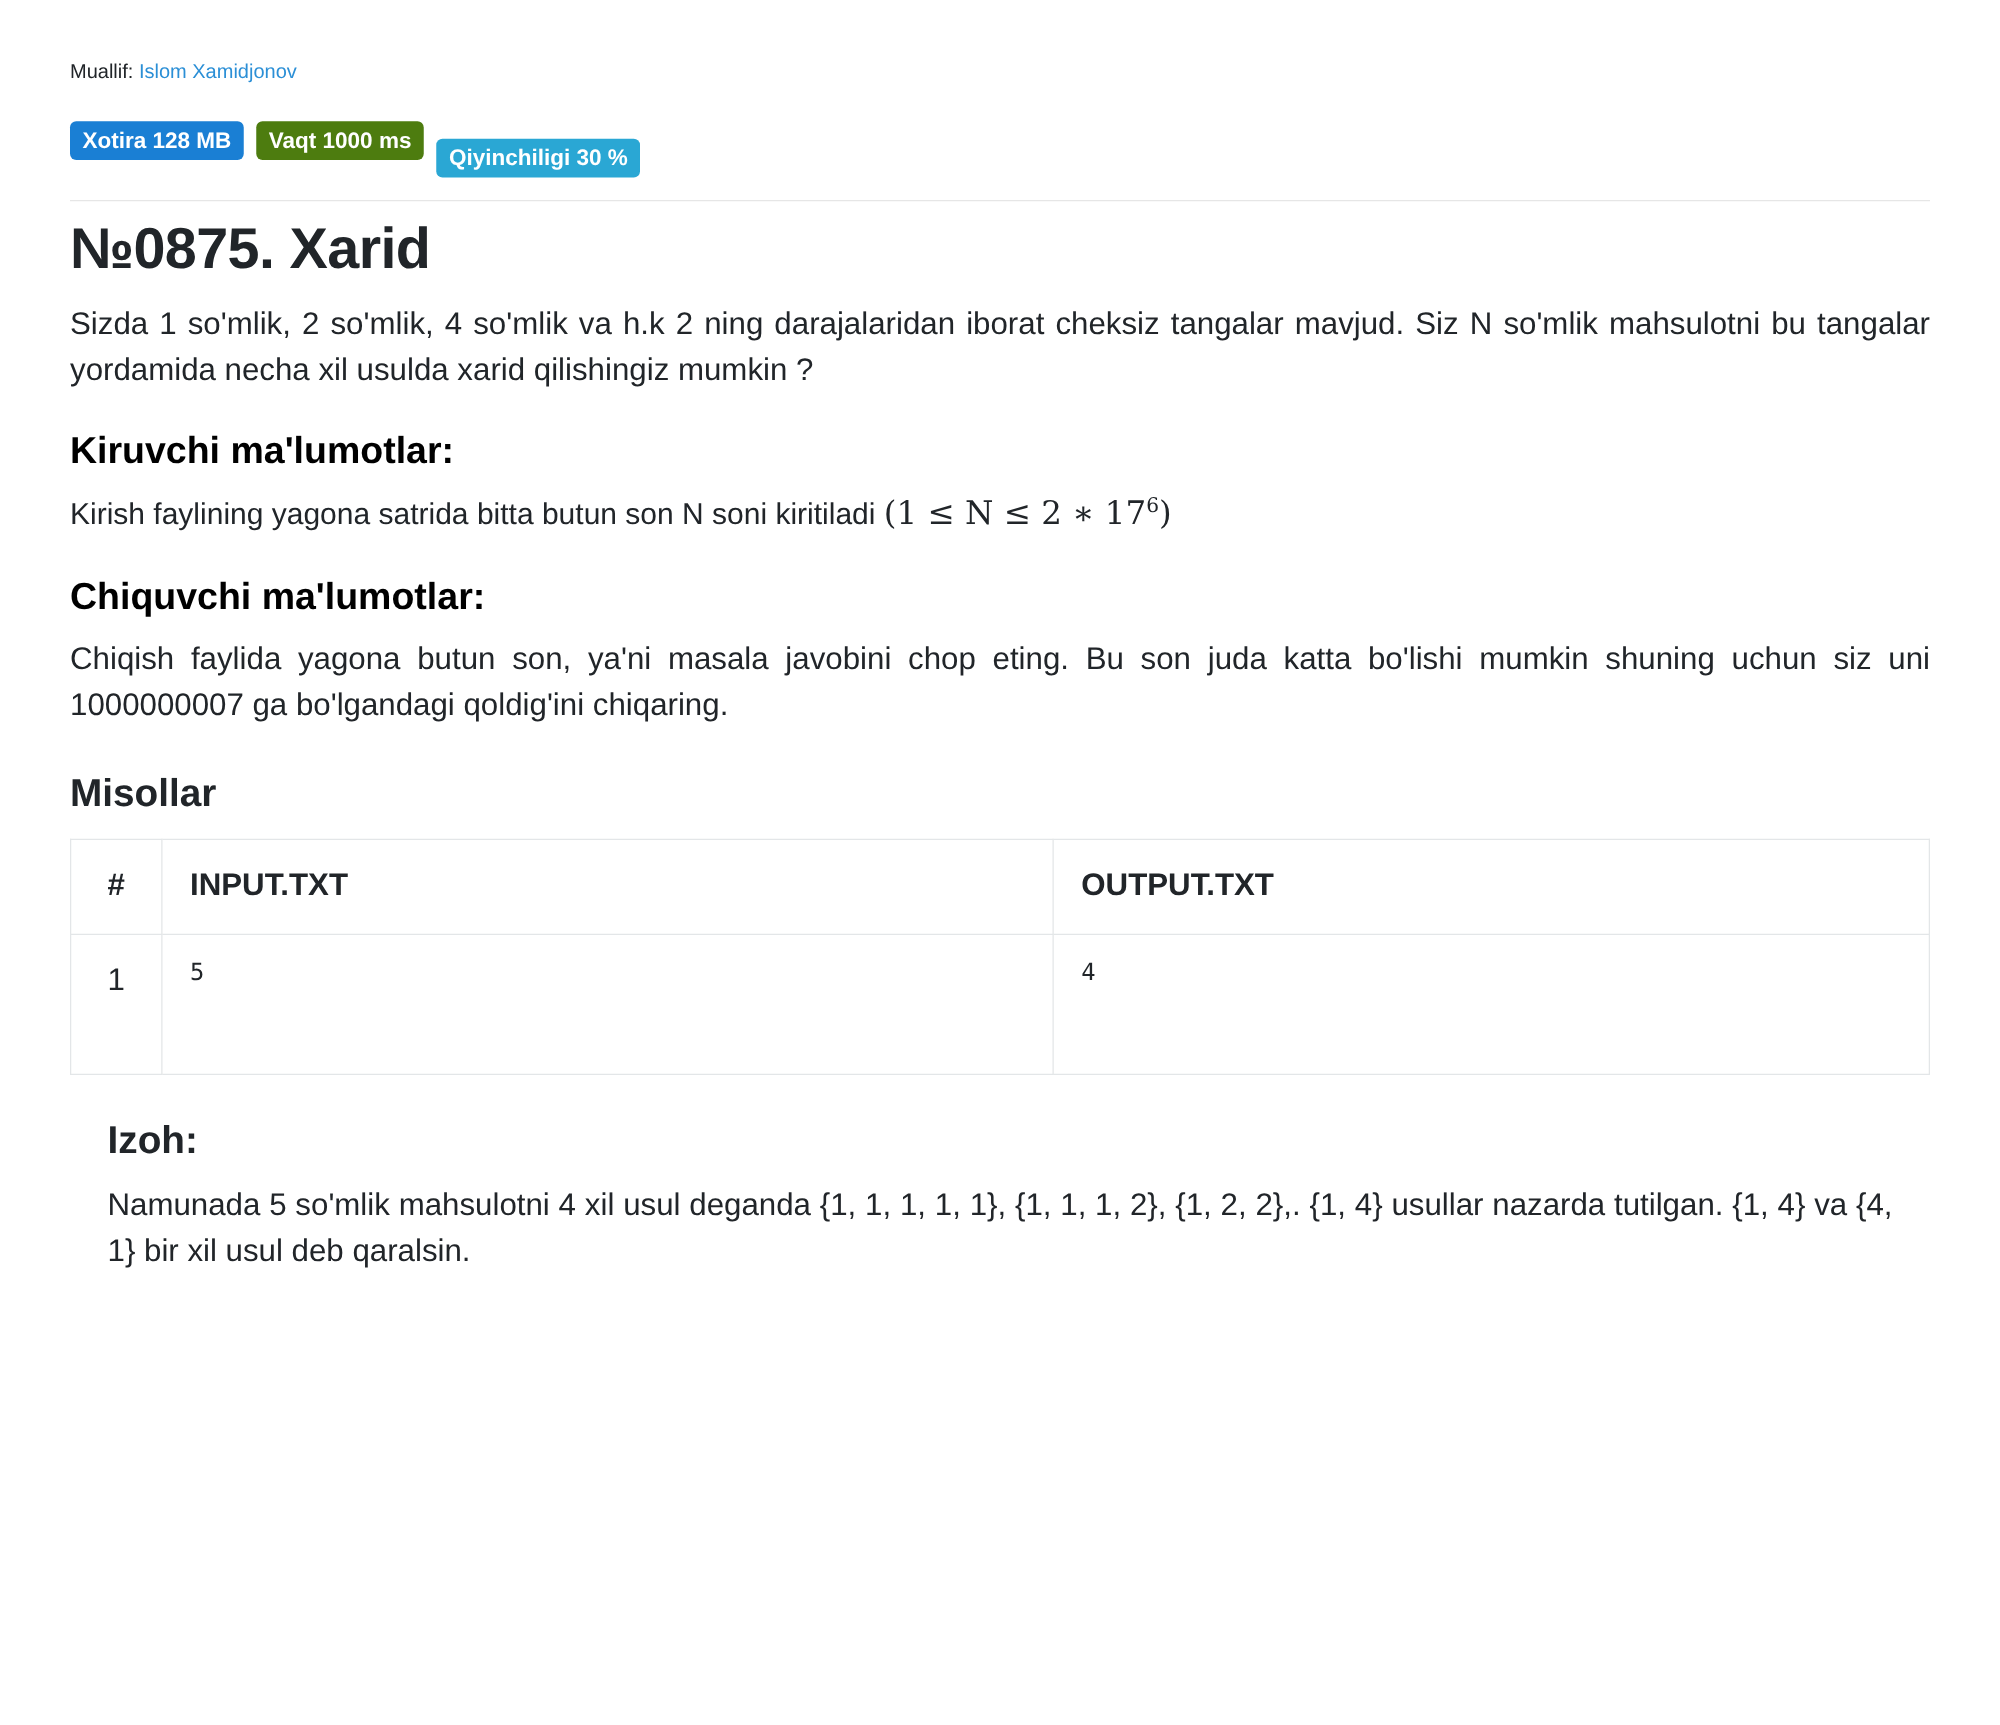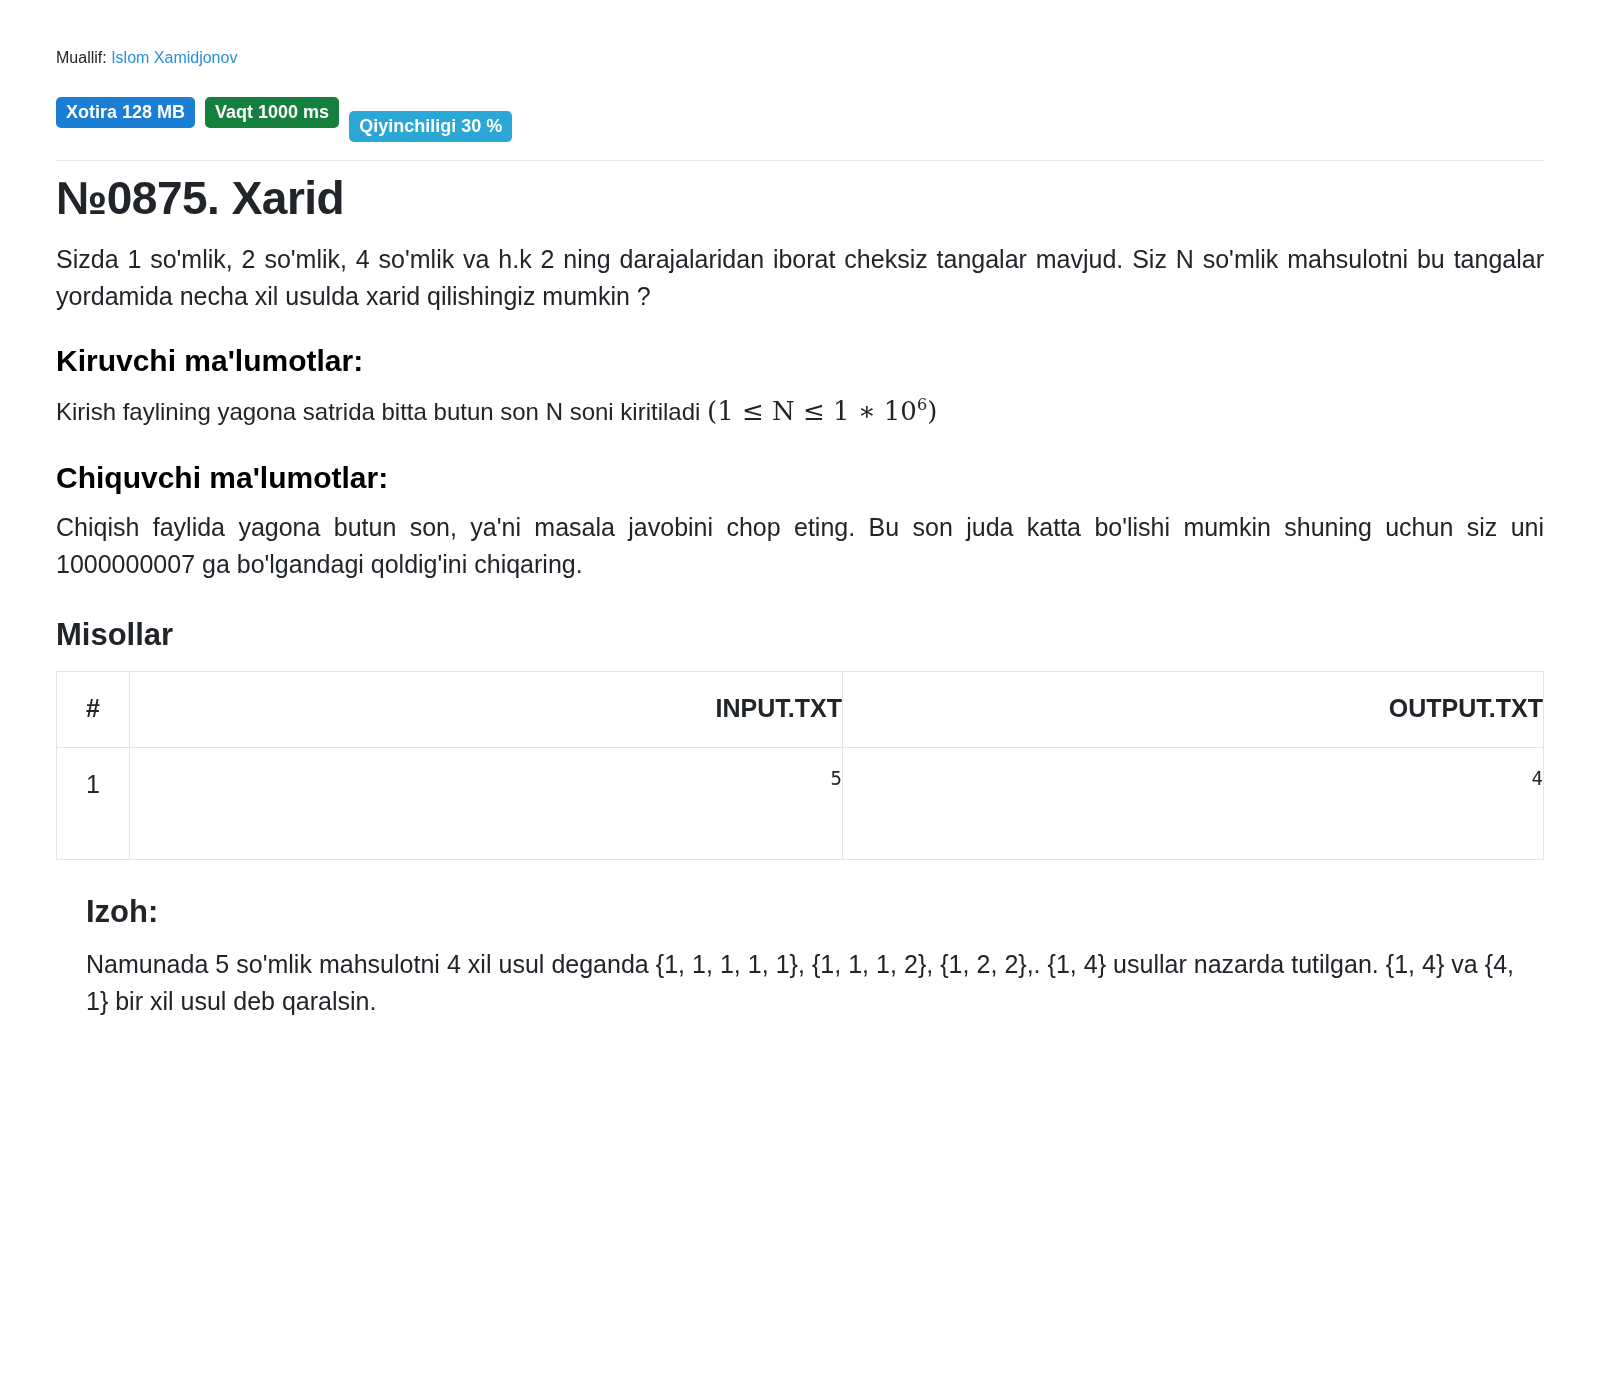--- a/index.html
+++ b/index.html
@@ -92,21 +92,21 @@
     margin: 34px 0 18px 0;
   }
   table.examples {
     width: 100%;
     border-collapse: collapse;
     table-layout: fixed;
   }
   table.examples th,
   table.examples td {
     border: 1px solid #e3e6e8;
-    text-align: right;
+    text-align: left;
     vertical-align: top;
   }
   table.examples th {
     font-size: 25px;
     font-weight: bold;
     padding: 22px 0 24px 22px;
     color: #212529;
   }
   table.examples th.col-num,
   table.examples td.col-num {
@@ -156,35 +156,35 @@
 
 <div class="page">
 
   <div class="author-line">
     <span>Muallif:</span>
     <a class="author-link" href="#">Islom Xamidjonov</a>
   </div>
 
   <div class="badges">
     <span class="badge" style="background: rgb(26, 127, 212);">Xotira 128 MB</span>
-    <span class="badge" style="background: #15803d;">Vaqt 1000 ms</span>
+    <span class="badge" style="background: #4d7c0f;">Vaqt 1000 ms</span>
     <span class="badge" style="background: rgb(42, 167, 212); margin-top: 28px;">Qiyinchiligi 30 %</span>
   </div>
 
   <hr class="hr">
 
   <h1 class="title">№0875. Xarid</h1>
 
   <p class="para">Sizda 1 so'mlik, 2 so'mlik, 4 so'mlik va h.k 2 ning darajalaridan iborat cheksiz tangalar mavjud. Siz N so'mlik mahsulotni bu tangalar yordamida necha xil usulda xarid qilishingiz  mumkin ?</p>
 
   <h2 class="section">Kiruvchi ma'lumotlar:</h2>
   <p class="small-para">
     <span>Kirish faylining yagona satrida bitta butun son N soni kiritiladi</span>
     <span class="math">
-      <span>(1 ≤ N ≤ 1 ∗ 10</span><sup>6</sup><span>)</span>
+      <span>(1 ≤ N ≤ 2 ∗ 17</span><sup>6</sup><span>)</span>
     </span>
   </p>
 
   <h2 class="section">Chiquvchi ma'lumotlar:</h2>
   <p class="para">Chiqish faylida yagona butun son, ya'ni masala javobini chop eting. Bu son juda katta bo'lishi mumkin shuning uchun siz uni 1000000007 ga bo'lgandagi qoldig'ini chiqaring.</p>
 
   <h2 class="examples-title">Misollar</h2>
 
   <table class="examples">
     <thead>

